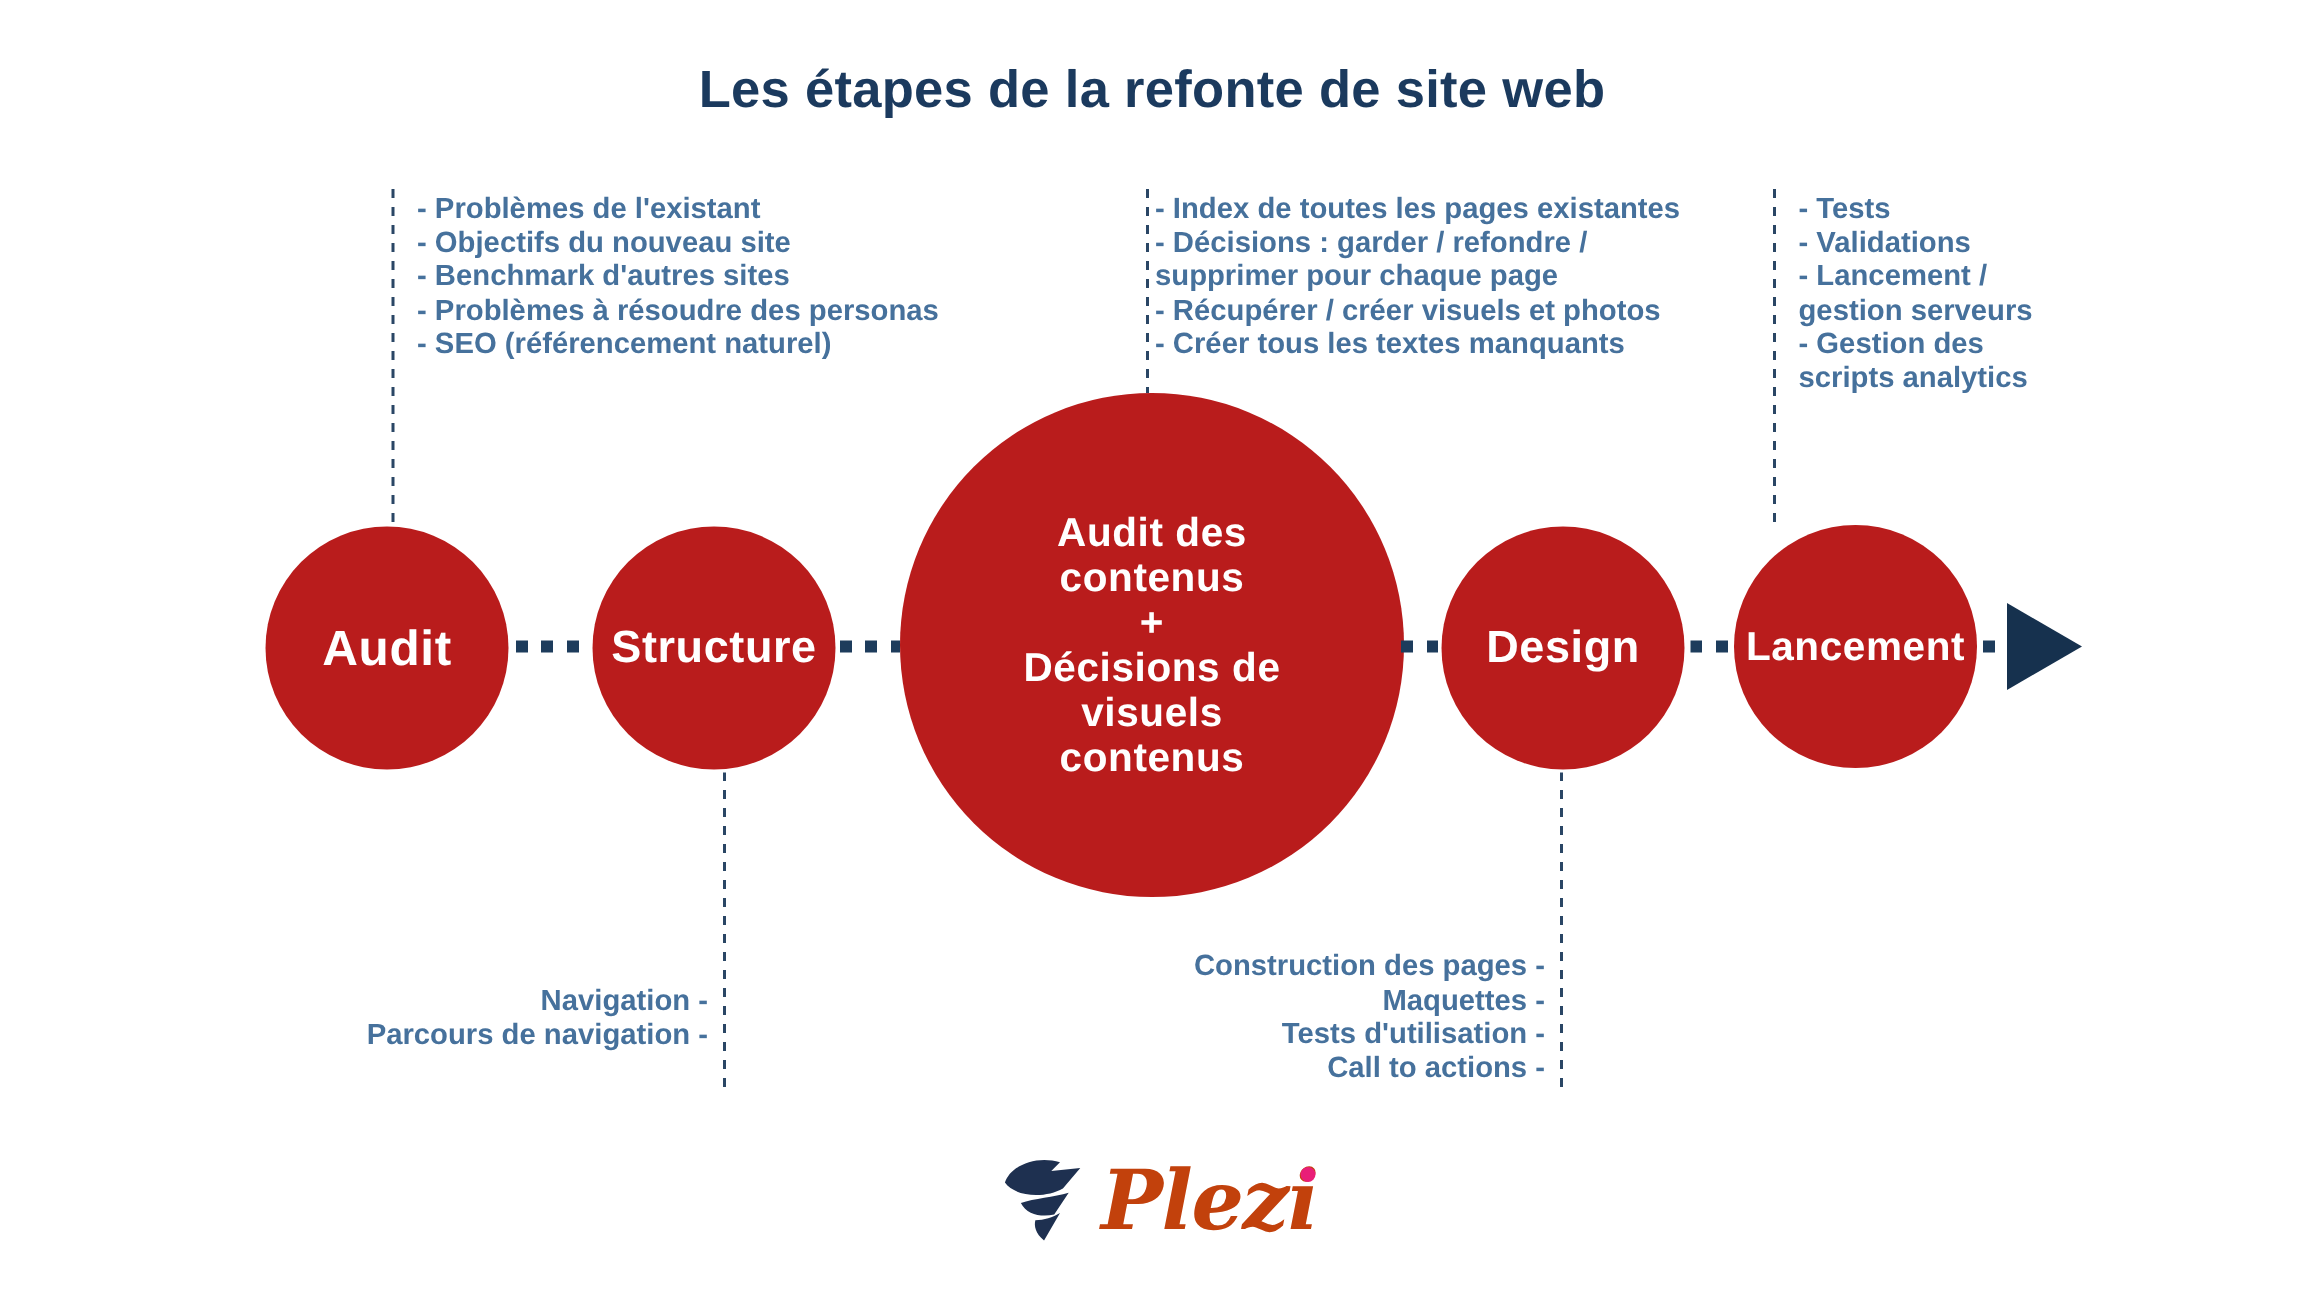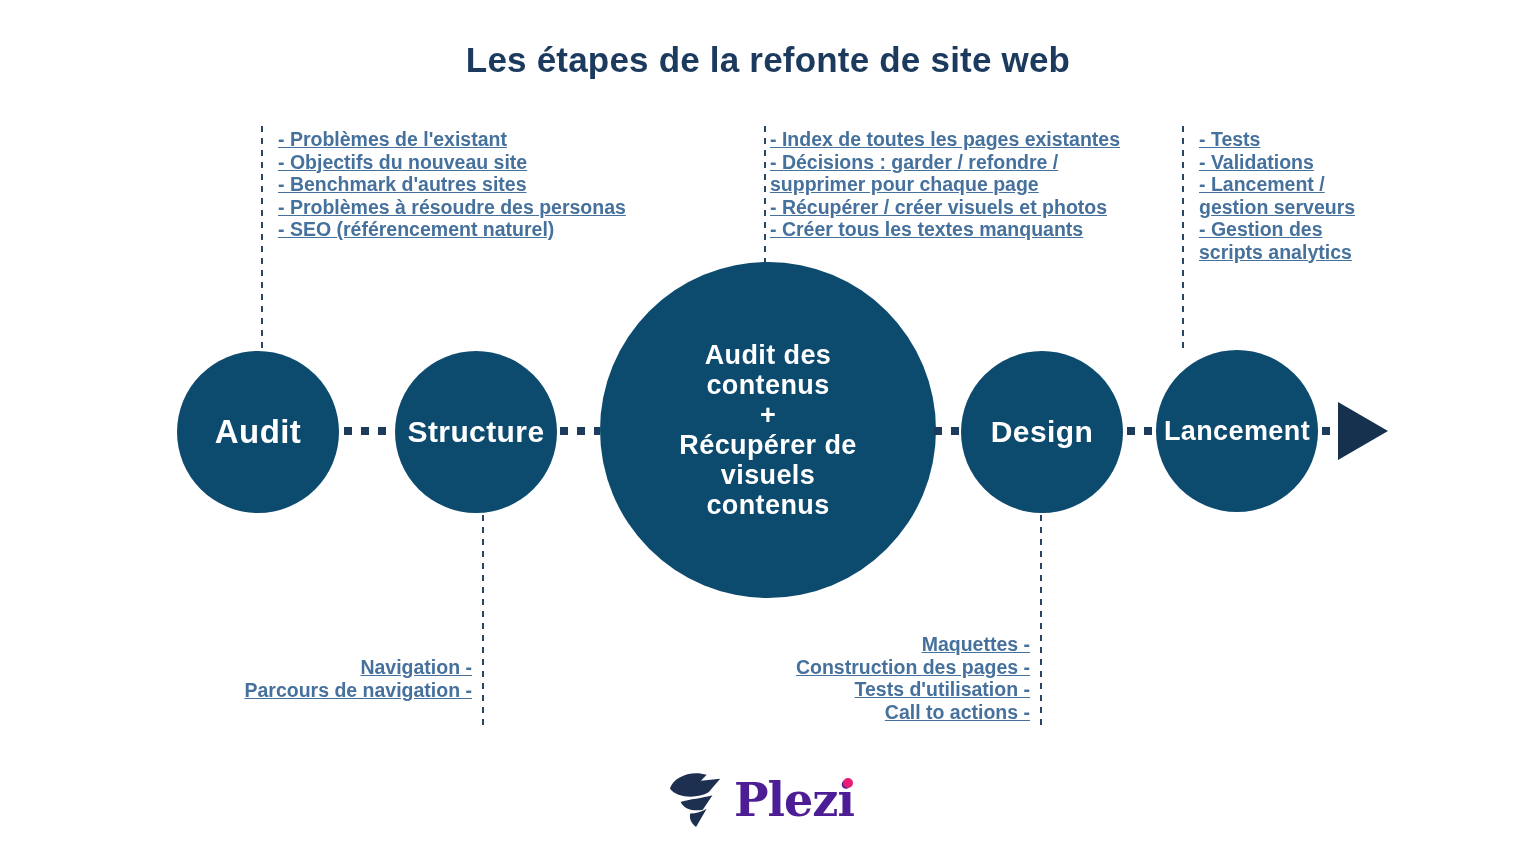--- a/index.html
+++ b/index.html
@@ -9,21 +9,21 @@
     font-family:"Liberation Sans", sans-serif;
   }
   .abs{position:absolute;}
   
   .title{
     left:0;right:0;top:40px;text-align:center;
     font-size:35px;font-weight:800;color:#1b3a5e;letter-spacing:0.2px;
   }
   
   .circle{
-    background:#0c4a6e;border-radius:50%;
+    background:#b91c1c;border-radius:50%;
     display:flex;align-items:center;justify-content:center;
     color:#ffffff;font-weight:700;text-align:center;letter-spacing:0.4px;
   }
   .c-audit    {left:177px;top:351px;width:162px;height:162px;font-size:33px;}
   .c-structure{left:395px;top:351px;width:162px;height:162px;font-size:30px;}
   .c-content  {left:600px;top:262px;width:336px;height:336px;font-size:27px;line-height:30px;}
   .c-design   {left:961px;top:351px;width:162px;height:162px;font-size:30px;}
   .c-launch   {left:1156px;top:350px;width:162px;height:162px;font-size:27px;}
   .c-content .line{display:block;}
   
@@ -49,33 +49,33 @@
   }
   .v1{left:261px;top:126px;height:224px;}
   .v2{left:764px;top:126px;height:136px;}
   .v3{left:1182px;top:126px;height:224px;}
   .v4{left:482px;top:515px;height:212px;}
   .v5{left:1040px;top:515px;height:210px;}
   
   .ann{
     color:#46719c;font-size:19.5px;line-height:22.5px;font-weight:600;
   }
-  .ann div{white-space:nowrap;text-decoration:underline;}
+  .ann div{white-space:nowrap;}
   .a-audit  {left:278px;top:128px;}
   .a-content{left:770px;top:128px;}
   .a-launch {left:1199px;top:128px;}
   .a-structure{left:200px;top:656px;width:272px;text-align:right;}
   .a-design {left:758px;top:633px;width:272px;text-align:right;}
   
   .logo{left:668px;top:762px;width:200px;height:75px;display:flex;align-items:center;}
   .logo-icon{width:58px;height:64px;flex:0 0 auto;}
   .wordmark{
     position:relative;margin-left:8px;
-    font-family:"DejaVu Serif", serif;font-weight:700;
-    font-size:46px;color:#4c1d95;line-height:64px;letter-spacing:-1px;
+    font-family:"DejaVu Serif", serif;font-style:italic;font-weight:700;
+    font-size:55px;color:#c2410c;line-height:64px;letter-spacing:-1px;
   }
   .i-dot{
     position:absolute;right:1px;top:10px;width:10px;height:10px;border-radius:50%;
     background:#e91e77;
   }
 </style>
 </head>
 <body>
 
 <div class="abs title">Les étapes de la refonte de site web</div>
@@ -110,38 +110,38 @@
   <div>- Gestion des</div>
   <div>scripts analytics</div>
 </div>
 
 <div class="abs ann a-structure">
   <div>Navigation -</div>
   <div>Parcours de navigation -</div>
 </div>
 
 <div class="abs ann a-design">
+  <div>Construction des pages -</div>
   <div>Maquettes -</div>
-  <div>Construction des pages -</div>
   <div>Tests d'utilisation -</div>
   <div>Call to actions -</div>
 </div>
 
 <div class="abs circle c-audit">
   <span>Audit</span>
 </div>
 <div class="abs circle c-structure">
   <span>Structure</span>
 </div>
 <div class="abs circle c-content">
   <span>
     <span class="line">Audit des</span>
     <span class="line">contenus</span>
     <span class="line">+</span>
-    <span class="line">Récupérer de</span>
+    <span class="line">Décisions de</span>
     <span class="line">visuels</span>
     <span class="line">contenus</span>
   </span>
 </div>
 <div class="abs circle c-design">
   <span>Design</span>
 </div>
 <div class="abs circle c-launch">
   <span>Lancement</span>
 </div>

